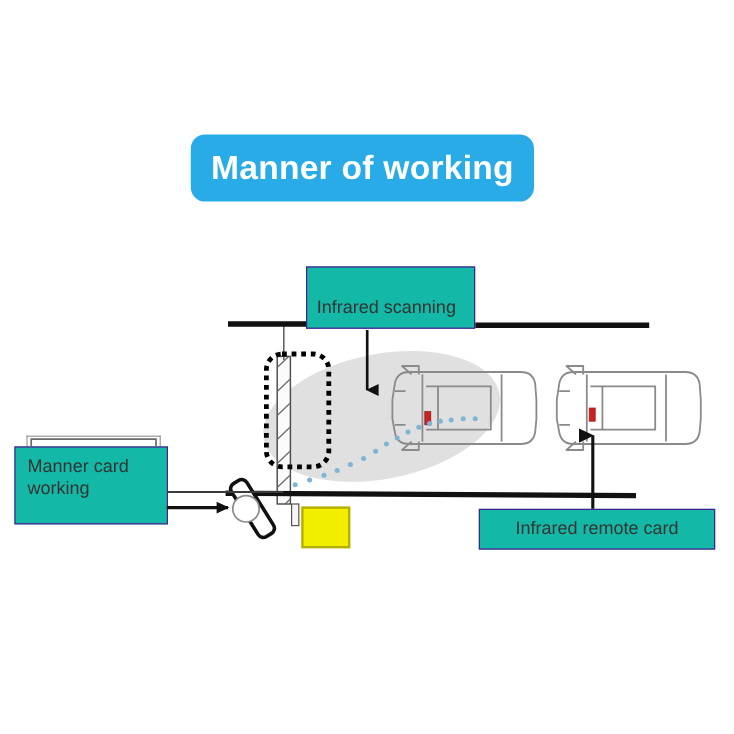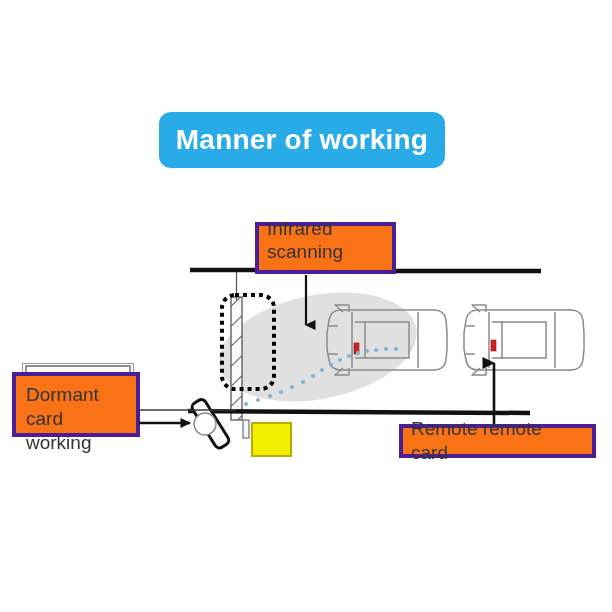--- a/index.html
+++ b/index.html
@@ -37,24 +37,24 @@
     color: #ffffff;
     font-size: 28px;
     font-weight: bold;
     letter-spacing: 0.2px;
     font-family: "Liberation Sans", sans-serif;
     white-space: nowrap;
   }
   
   .label-box {
     position: absolute;
-    border: 4px solid #4c1d95;
-    background: #f97316;
+    border: 1px solid #4c1d95;
+    background: #14b8a6;
     box-sizing: border-box;
-    font-size: 19px;
+    font-size: 15px;
     color: #333333;
     font-family: "Liberation Sans", sans-serif;
     line-height: 1.25;
     display: flex;
     align-items: center;
   }
   .label-box > span { display: block; padding: 0 8px; }
 
   #label-infrared {
     left: 255px; top: 222px; width: 141px; height: 52px;
@@ -236,27 +236,27 @@
   </div>
 
   <div class="ghost-box"></div>
 
   <div class="label-box" id="label-infrared">
     <span>Infrared scanning</span>
   </div>
 
   <div class="label-box" id="label-reader">
     <span>
-      <span>Dormant card</span><br>
+      <span>Manner card</span><br>
       <span>working</span>
     </span>
   </div>
 
   <div class="label-box" id="label-dormant">
-    <span>Remote remote card</span>
+    <span>Infrared remote card</span>
   </div>
 
   <svg id="scene-top" viewBox="0 0 612 612">
     <defs>
       <marker id="arrDown" markerWidth="12" markerHeight="12" refX="5.5" refY="10" orient="auto" markerUnits="userSpaceOnUse">
         <path d="M0.6,0.5 L10.4,0.5 L5.5,11 Z" fill="#111111"></path>
       </marker>
       <marker id="arrRight" markerWidth="12" markerHeight="12" refX="10" refY="5.5" orient="auto" markerUnits="userSpaceOnUse">
         <path d="M0.5,0.6 L11,5.5 L0.5,10.4 Z" fill="#111111"></path>
       </marker>

